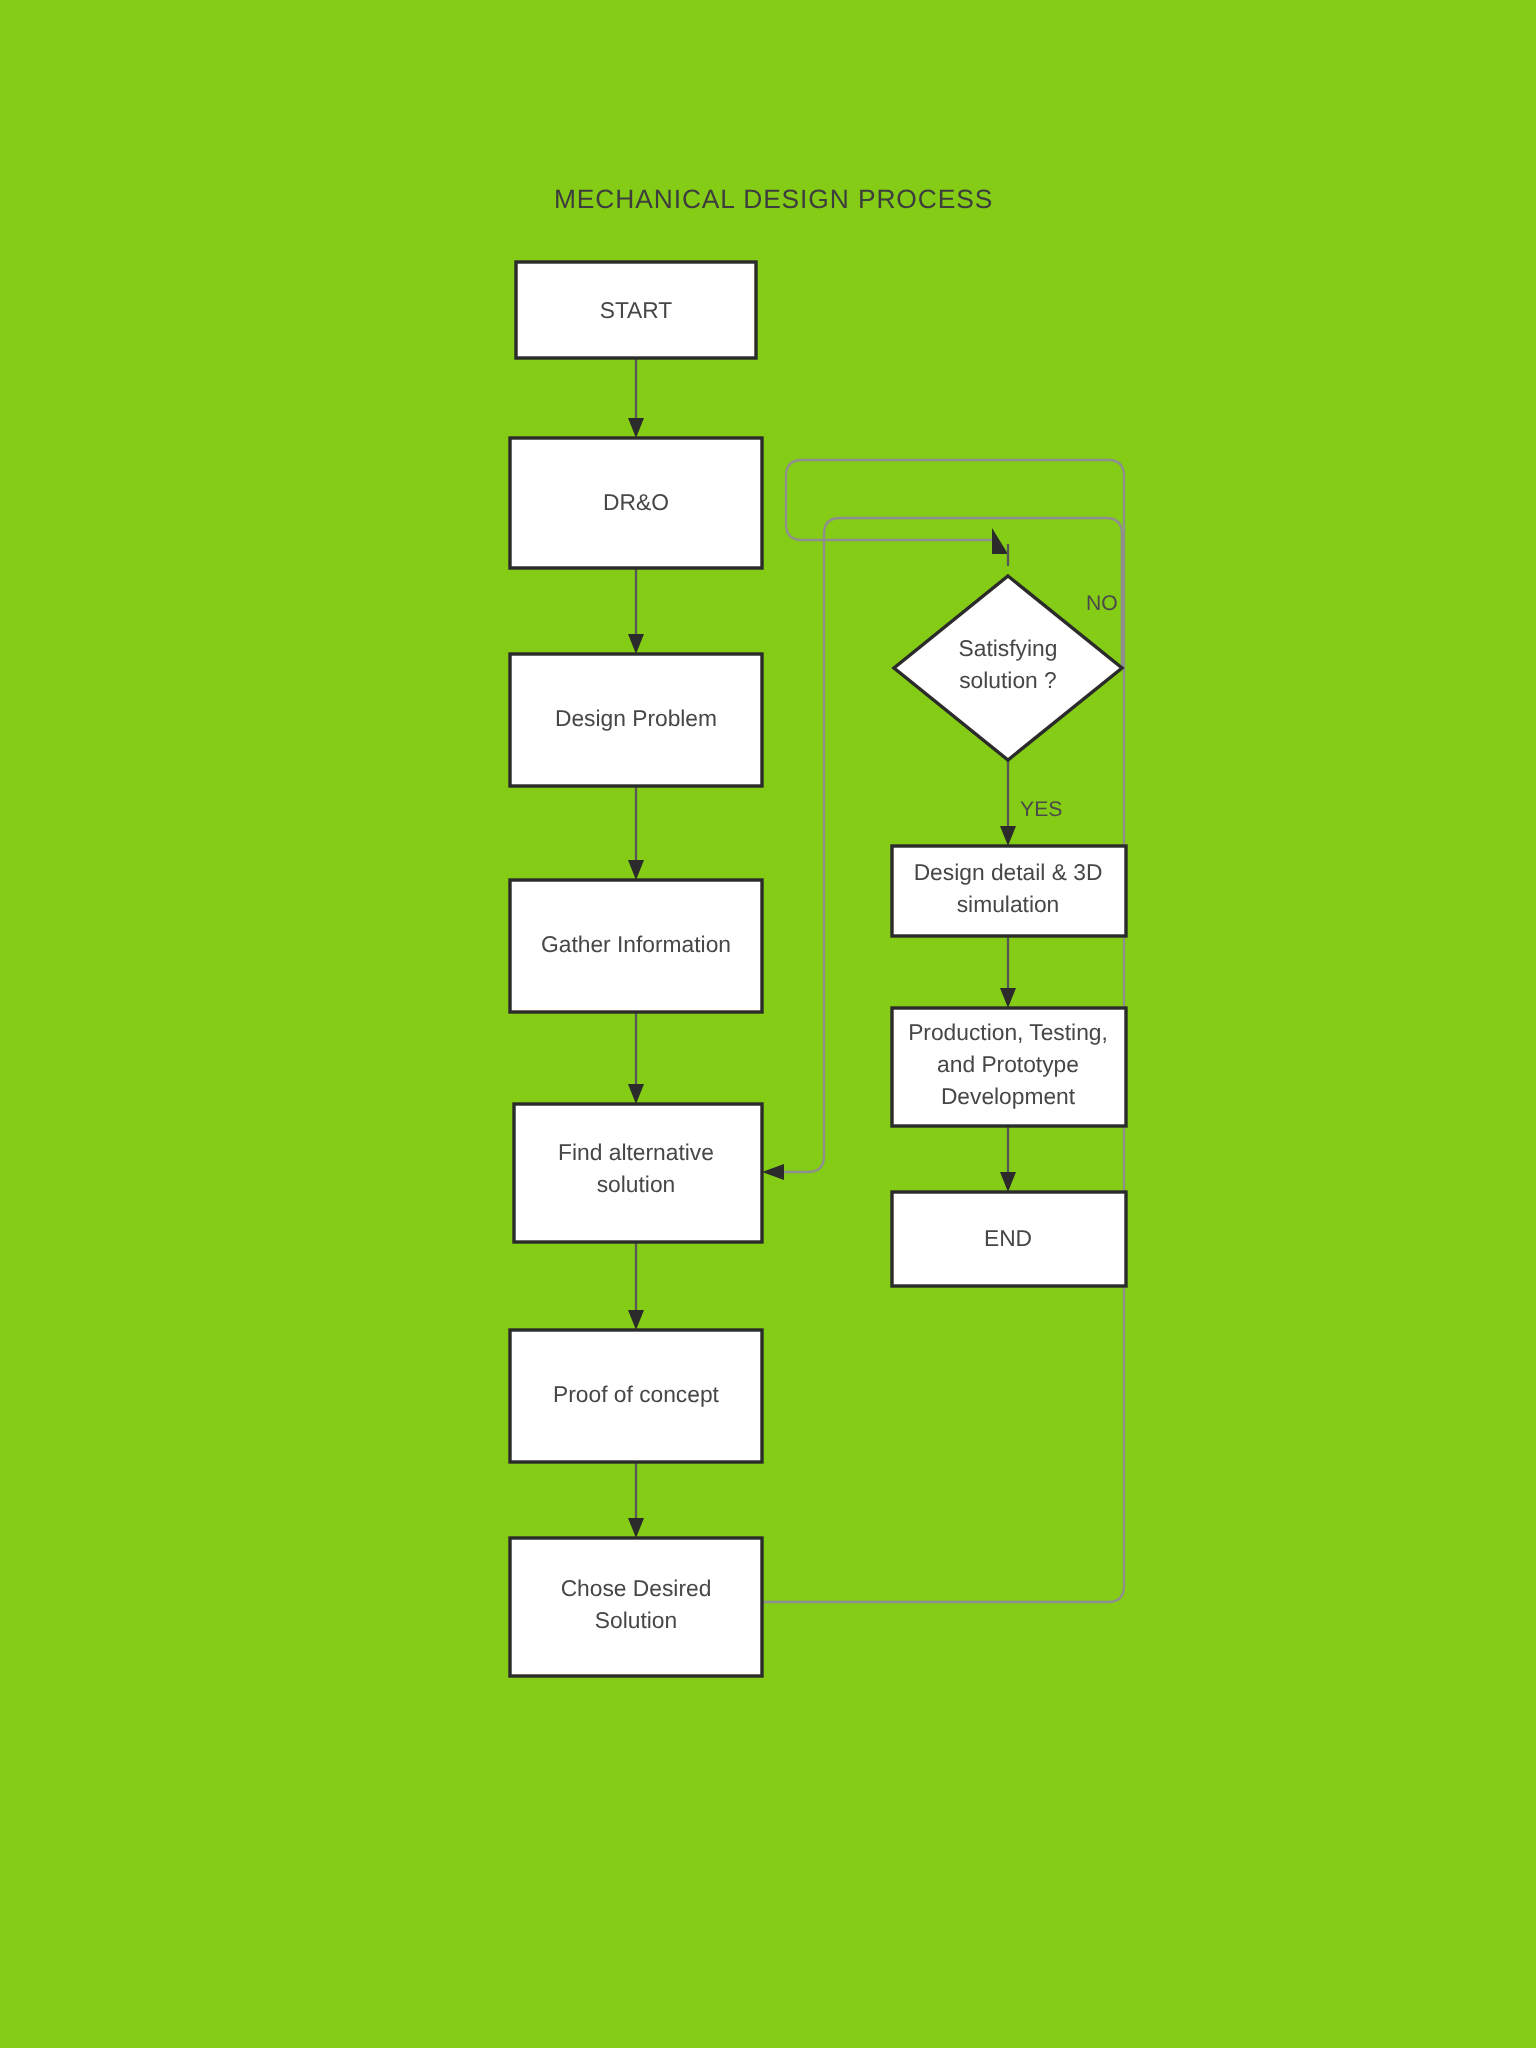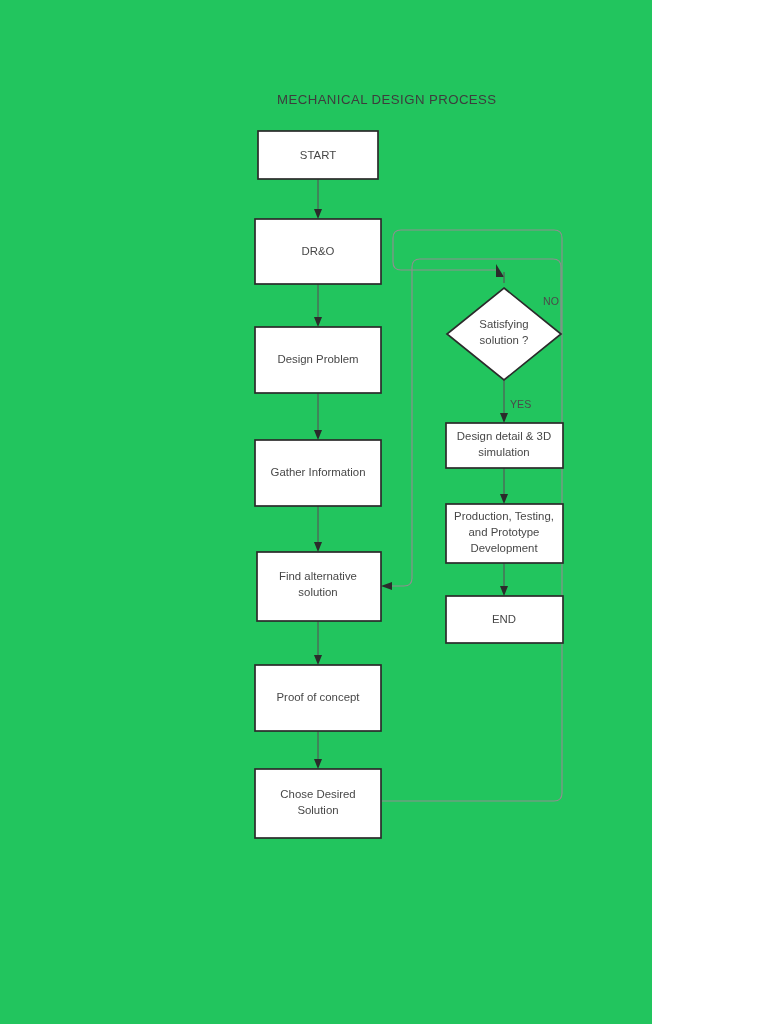--- a/index.html
+++ b/index.html
@@ -9,23 +9,23 @@
     background: #ffffff;
   }
   body {
     width: 768px;
     height: 1024px;
     font-family: "Liberation Sans", sans-serif;
     -webkit-font-smoothing: antialiased;
   }
   #page {
     position: relative;
-    width: 652px;
+    width: 768px;
     height: 1024px;
-    background: #22c55e;
+    background: #84cc16;
     overflow: hidden;
   }
   #flow-svg {
     position: absolute;
     left: 0;
     top: 0;
     width: 768px;
     height: 1024px;
   }
   .node-rect {

